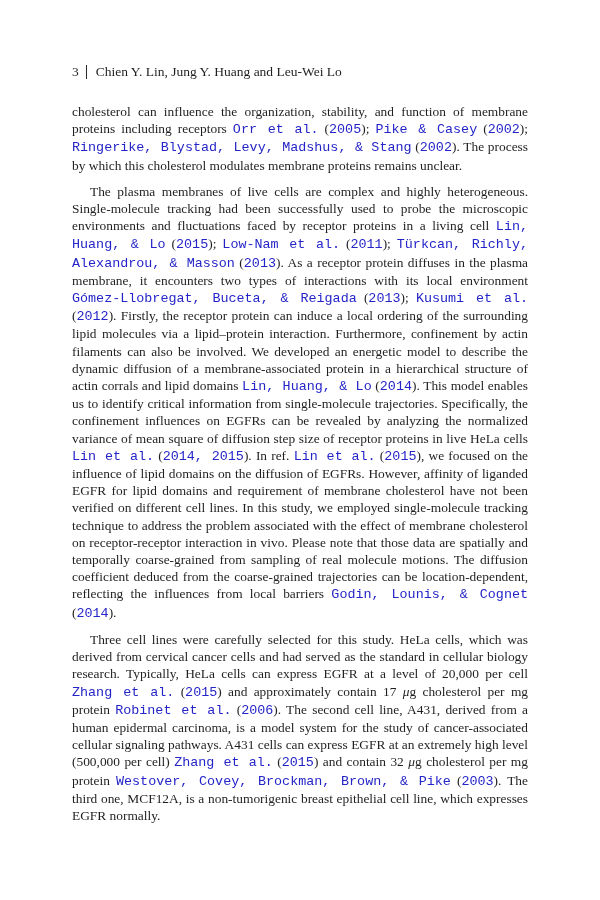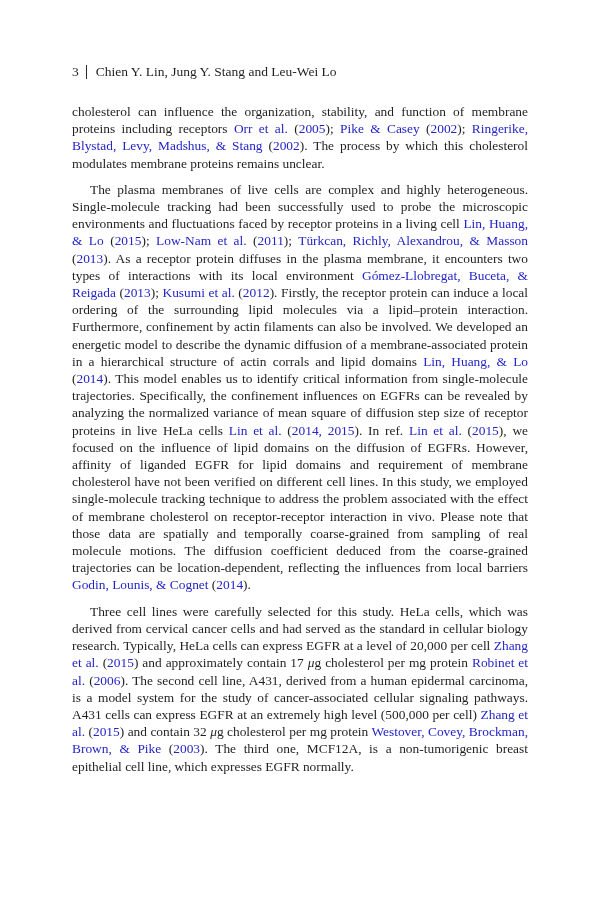--- a/index.html
+++ b/index.html
@@ -46,29 +46,30 @@
   p.para {
     margin: 0 0 9px 0;
   }
   p.para.indent {
     text-indent: 18px;
   }
   a.cite {
     color: var(--link-color, #2424c8);
     text-decoration: none;
     cursor: pointer;
+    font-family: Liberation Mono, monospace;
   }
 </style>
 </head>
 <body>
 
 <div class="page">
   <div class="running-header">
     <span class="page-num">3</span>
     <span class="vbar"></span>
-    <span class="authors">Chien Y. Lin, Jung Y. Stang and Leu-Wei Lo</span>
+    <span class="authors">Chien Y. Lin, Jung Y. Huang and Leu-Wei Lo</span>
   </div>
   <div class="body-text">
       <p class="para"><span>cholesterol can influence the organization, stability, and function of membrane proteins including receptors </span><a class="cite">Orr et al.</a><span> (</span><a class="cite">2005</a><span>); </span><a class="cite">Pike &amp; Casey</a><span> (</span><a class="cite">2002</a><span>); </span><a class="cite">Ringerike, Blystad, Levy, Madshus, &amp; Stang</a><span> (</span><a class="cite">2002</a><span>). The process by which this cholesterol modulates membrane proteins remains unclear.</span></p>
       <p class="para indent"><span>The plasma membranes of live cells are complex and highly heterogeneous. Single-molecule tracking had been successfully used to probe the microscopic environments and fluctuations faced by receptor proteins in a living cell </span><a class="cite">Lin, Huang, &amp; Lo</a><span> (</span><a class="cite">2015</a><span>); </span><a class="cite">Low-Nam et al.</a><span> (</span><a class="cite">2011</a><span>); </span><a class="cite">Türkcan, Richly, Alexandrou, &amp; Masson</a><span> (</span><a class="cite">2013</a><span>). As a receptor protein diffuses in the plasma membrane, it encounters two types of interactions with its local environment </span><a class="cite">Gómez-Llobregat, Buceta, &amp; Reigada</a><span> (</span><a class="cite">2013</a><span>); </span><a class="cite">Kusumi et al.</a><span> (</span><a class="cite">2012</a><span>). Firstly, the receptor protein can induce a local ordering of the surrounding lipid molecules via a lipid–protein interaction. Furthermore, confinement by actin filaments can also be involved. We developed an energetic model to describe the dynamic diffusion of a membrane-associated protein in a hierarchical structure of actin corrals and lipid domains </span><a class="cite">Lin, Huang, &amp; Lo</a><span> (</span><a class="cite">2014</a><span>). This model enables us to identify critical information from single-molecule trajectories. Specifically, the confinement influences on EGFRs can be revealed by analyzing the normalized variance of mean square of diffusion step size of receptor proteins in live HeLa cells </span><a class="cite">Lin et al.</a><span> (</span><a class="cite">2014, 2015</a><span>). In ref. </span><a class="cite">Lin et al.</a><span> (</span><a class="cite">2015</a><span>), we focused on the influence of lipid domains on the diffusion of EGFRs. However, affinity of liganded EGFR for lipid domains and requirement of membrane cholesterol have not been verified on different cell lines. In this study, we employed single-molecule tracking technique to address the problem associated with the effect of membrane cholesterol on receptor-receptor interaction in vivo. Please note that those data are spatially and temporally coarse-grained from sampling of real molecule motions. The diffusion coefficient deduced from the coarse-grained trajectories can be location-dependent, reflecting the influences from local barriers </span><a class="cite">Godin, Lounis, &amp; Cognet</a><span> (</span><a class="cite">2014</a><span>).</span></p>
       <p class="para indent"><span>Three cell lines were carefully selected for this study. HeLa cells, which was derived from cervical cancer cells and had served as the standard in cellular biology research. Typically, HeLa cells can express EGFR at a level of 20,000 per cell </span><a class="cite">Zhang et al.</a><span> (</span><a class="cite">2015</a><span>) and approximately contain 17 </span><i>μ</i><span>g cholesterol per mg protein </span><a class="cite">Robinet et al.</a><span> (</span><a class="cite">2006</a><span>). The second cell line, A431, derived from a human epidermal carcinoma, is a model system for the study of cancer-associated cellular signaling pathways. A431 cells can express EGFR at an extremely high level (500,000 per cell) </span><a class="cite">Zhang et al.</a><span> (</span><a class="cite">2015</a><span>) and contain 32 </span><i>μ</i><span>g cholesterol per mg protein </span><a class="cite">Westover, Covey, Brockman, Brown, &amp; Pike</a><span> (</span><a class="cite">2003</a><span>). The third one, MCF12A, is a non-tumorigenic breast epithelial cell line, which expresses EGFR normally.</span></p>
     </div>
 </div>
 
 </body></html>

